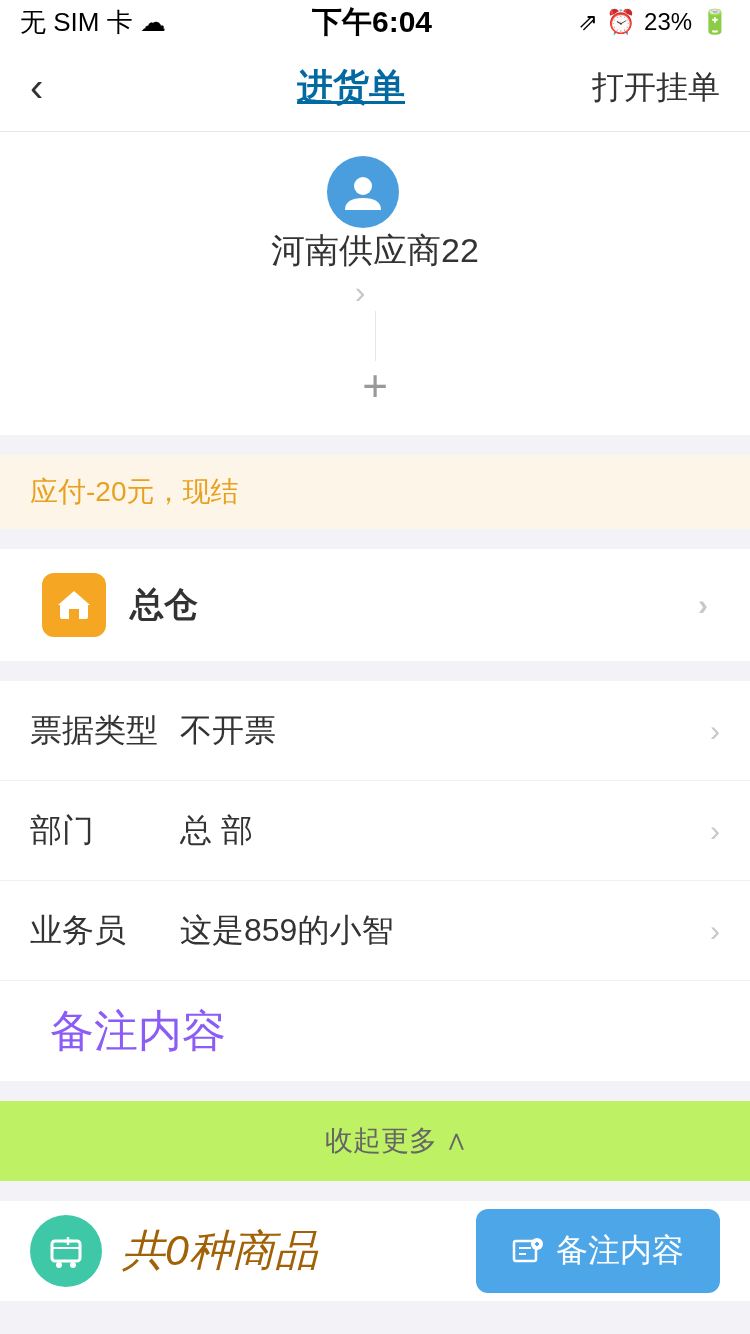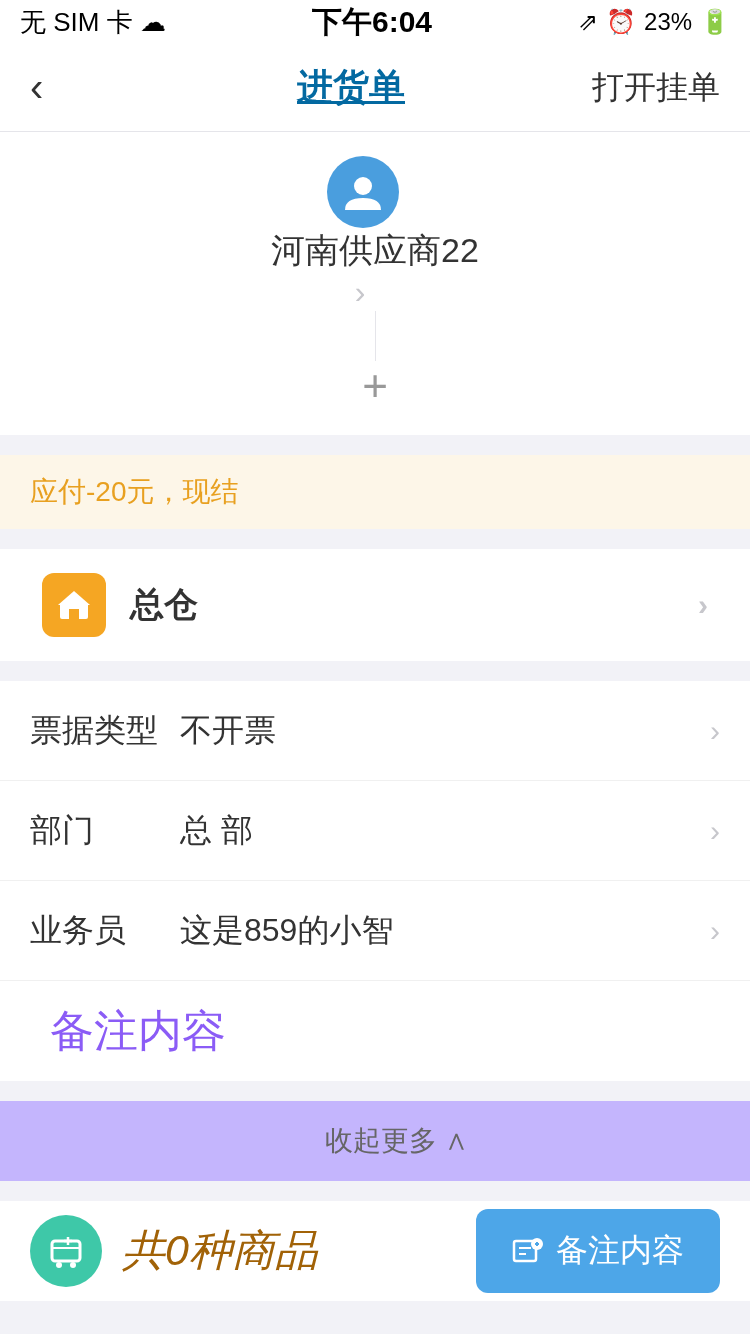--- a/index.html
+++ b/index.html
@@ -179,21 +179,21 @@
     }
     .form-placeholder {
       flex: 1;
       font-size: 44px;
       color: #8b5cf6;
       padding-left: 20px;
     }
 
     
     .collapse-row {
-      background: #c4b5fd;
+      background: #bef264;
       height: 80px;
       display: flex;
       align-items: center;
       justify-content: center;
       font-size: 28px;
       color: #666;
       cursor: pointer;
       margin-bottom: 20px;
       padding-left: 43px;
     }

